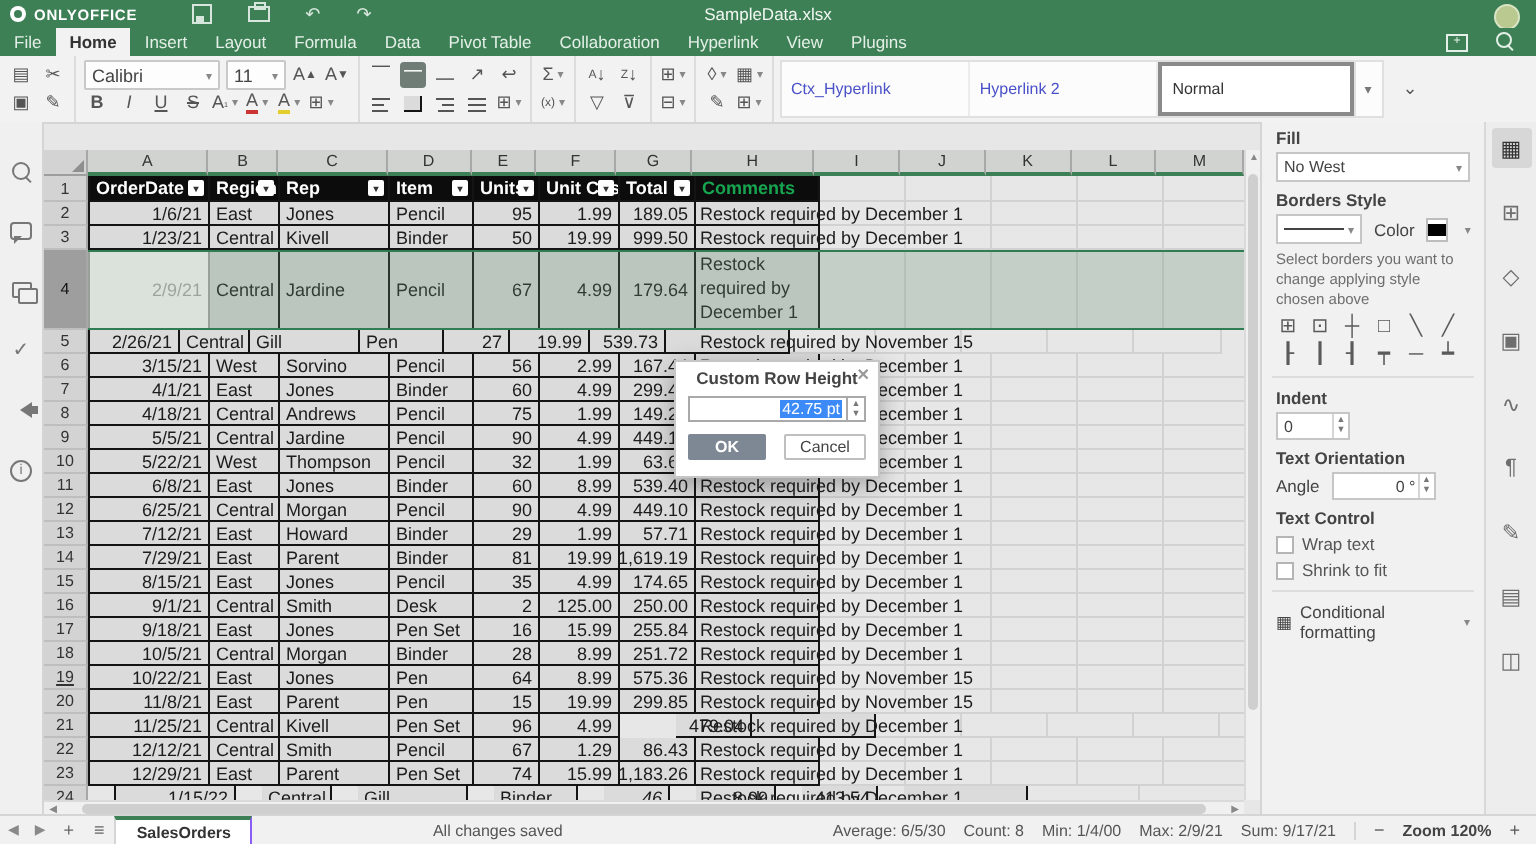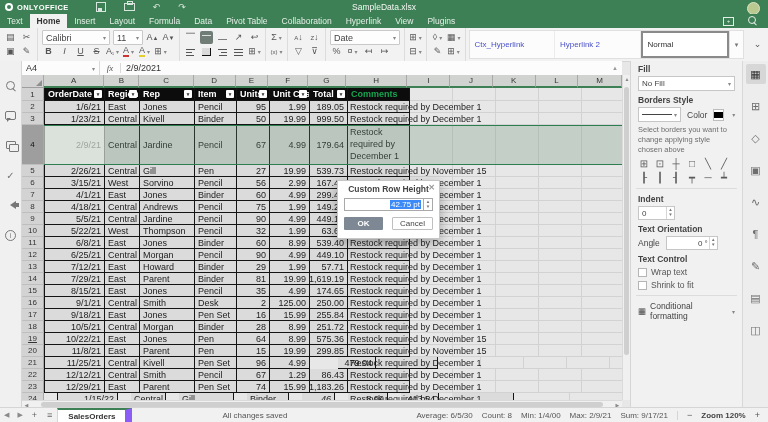--- a/index.html
+++ b/index.html
@@ -129,21 +129,21 @@
   .strip{position:absolute;right:0;top:61px;width:26px;bottom:14px;background:#EDEDED;border-left:1px solid #D8D8D8;
          display:flex;flex-direction:column;align-items:center;padding-top:3px;box-sizing:border-box;}
   .stic{width:20px;height:20px;margin-bottom:12px;display:flex;align-items:center;justify-content:center;color:#6E6E6E;font-size:11px;border-radius:2px;}
   .stic.on{background:#D7D7D7;color:#333;}
   
   .status{position:absolute;left:0;right:0;bottom:0;height:14px;background:#F1F1F1;border-top:1px solid #D5D5D5;
           display:flex;align-items:center;font-size:8px;color:#555;}
   .snav{padding:0 4px;color:#8A8A8A;font-size:7px;}
   .splus{padding:0 5px;color:#666;font-size:9px;}
   .stab{height:100%;display:flex;align-items:center;padding:0 10px;background:#FFF;border-top:2px solid #3E8055;
-        border-right:7px solid #8b5cf6;border-left:1px solid #D5D5D5;font-weight:bold;box-sizing:border-box;color:#333;}
+        border-right:1px solid #8b5cf6;border-left:1px solid #D5D5D5;font-weight:bold;box-sizing:border-box;color:#333;}
   .saved{margin-left:90px;color:#555;}
   .sright{margin-left:auto;display:flex;align-items:center;gap:9px;padding-right:8px;}
   .zoomlbl{font-weight:bold;color:#444;}
   .zbtn{color:#555;font-size:9px;}
   .sdiv{width:1px;height:9px;background:#D5D5D5;}
 </style>
 </head>
 <body>
 
 <div id="app">
@@ -154,21 +154,21 @@
     <span class="floppy"></span>
     <span class="printer"></span>
     <span class="brand-ic">↶</span>
     <span class="brand-ic">↷</span>
     <span class="doc-title">SampleData.xlsx</span>
     <span class="avatar"></span>
   </div>
 
   <div class="menu">
     <span id="tabs" style="display: flex;">
-        <div class="tab">Text</div>
+        <div class="tab">File</div>
         <div class="tab active">Home</div>
         <div class="tab">Insert</div>
         <div class="tab">Layout</div>
         <div class="tab">Formula</div>
         <div class="tab">Data</div>
         <div class="tab">Pivot Table</div>
         <div class="tab">Collaboration</div>
         <div class="tab">Hyperlink</div>
         <div class="tab">View</div>
         <div class="tab">Plugins</div>
@@ -260,34 +260,20 @@
         <span class="tbtn"><small>A</small>↓</span>
         <span class="tbtn"><small>Z</small>↓</span>
       </div>
       <div class="trow">
         <span class="tbtn">▽</span>
         <span class="tbtn">⊽</span>
       </div>
     </div>
     <div class="grp">
       <div class="trow">
-        <span class="dd" style="width:62px;">
-            <span>Date</span>
-            <span class="car">▾</span>
-          </span>
-      </div>
-      <div class="trow">
-        <span class="tbtn">%</span>
-        <span class="tbtn">¤<span class="car">▾</span></span>
-        <span class="tbtn">↤</span>
-        <span class="tbtn">↦</span>
-      </div>
-    </div>
-    <div class="grp">
-      <div class="trow">
           <span class="tbtn">⊞<span class="car">▾</span></span>
         </div>
       <div class="trow">
           <span class="tbtn">⊟<span class="car">▾</span></span>
         </div>
     </div>
     <div class="grp">
       <div class="trow">
         <span class="tbtn">◊<span class="car">▾</span></span>
         <span class="tbtn">▦<span class="car">▾</span></span>
@@ -301,29 +287,20 @@
         <div class="chip link">Ctx_Hyperlink</div>
         <div class="chip link">Hyperlink 2</div>
         <div class="chip sel">Normal</div>
         <div class="gal-more">▾</div>
       </div>
     <div class="grp" style="border-right:none;justify-content:center;">
       <span class="tbtn">⌄</span>
     </div>
   </div>
 
-  <div class="fbar">
-    <span class="namebox">
-        <span>A4</span>
-        <span class="car">▾</span>
-      </span>
-    <span class="fx">fx</span>
-    <span class="fval">2/9/2021</span>
-    <span class="fcol">▲</span>
-  </div>
 
   <div class="sidebar" id="leftSidebar">
       <div class="sic">
         <span class="i-search"></span>
       </div>
       <div class="sic">
         <span class="i-bubble"></span>
       </div>
       <div class="sic">
         <span class="i-chat"></span>
@@ -416,21 +393,21 @@
         <div class="c " style="width: 62px;"></div>
         <div class="empty" style="width: 43px;"></div>
         <div class="empty" style="width: 43px;"></div>
         <div class="empty" style="width: 43px;"></div>
         <div class="empty" style="width: 43px;"></div>
         <div class="empty" style="width: 44px;"></div>
         <div class="cmt wrapd">Restock required by December 1</div>
       </div>
       <div class="r" style="height: 12px;">
         <div class="rn" style="height: 100%;">5</div>
-        <div class="c num first" style="width: 61px;">2/26/21</div>
+        <div class="c num first" style="width: 46px;">2/26/21</div>
         <div class="c " style="width: 35px;">Central</div>
         <div class="c " style="width: 55px;">Gill</div>
         <div class="c " style="width: 42px;">Pen</div>
         <div class="c num" style="width: 33px;">27</div>
         <div class="c num" style="width: 40px;">19.99</div>
         <div class="c num" style="width: 38px;">539.73</div>
         <div class="c " style="width: 62px;"></div>
         <div class="empty" style="width: 43px;"></div>
         <div class="empty" style="width: 43px;"></div>
         <div class="empty" style="width: 43px;"></div>
@@ -772,21 +749,21 @@
   </div>
   <div class="hscroll">
     <span class="harr">◀</span>
     <div class="hthumb"></div>
     <span class="harr" style="margin-left:auto;">▶</span>
   </div>
 
   <div class="panel">
     <div class="plabel" style="margin-top:0;">Fill</div>
     <div class="psel">
-        <span>No Fill</span>
+        <span>No West</span>
         <span class="car">▾</span>
       </div>
     <div class="plabel">Borders Style</div>
     <div class="inline">
       <div class="psel" style="width:42px;">
           <span class="linesw"></span>
           <span class="car">▾</span>
         </div>
       <span>Color</span>
       <span class="swatch">

